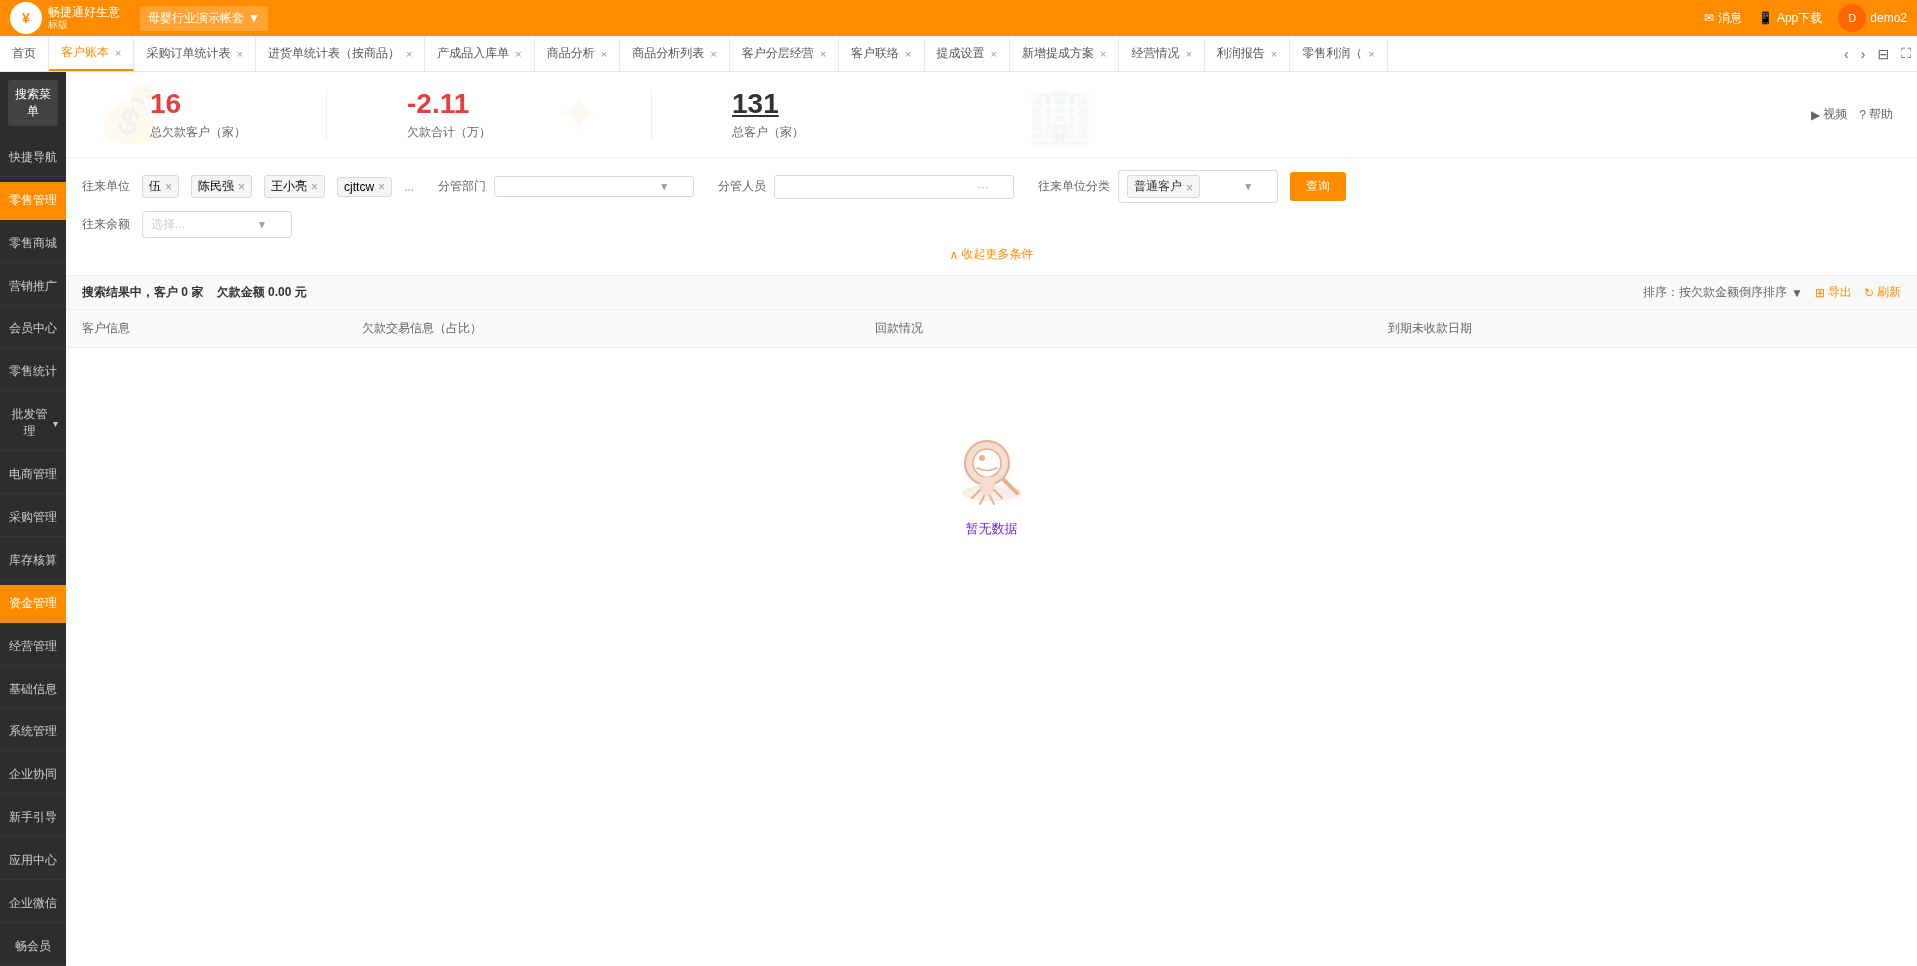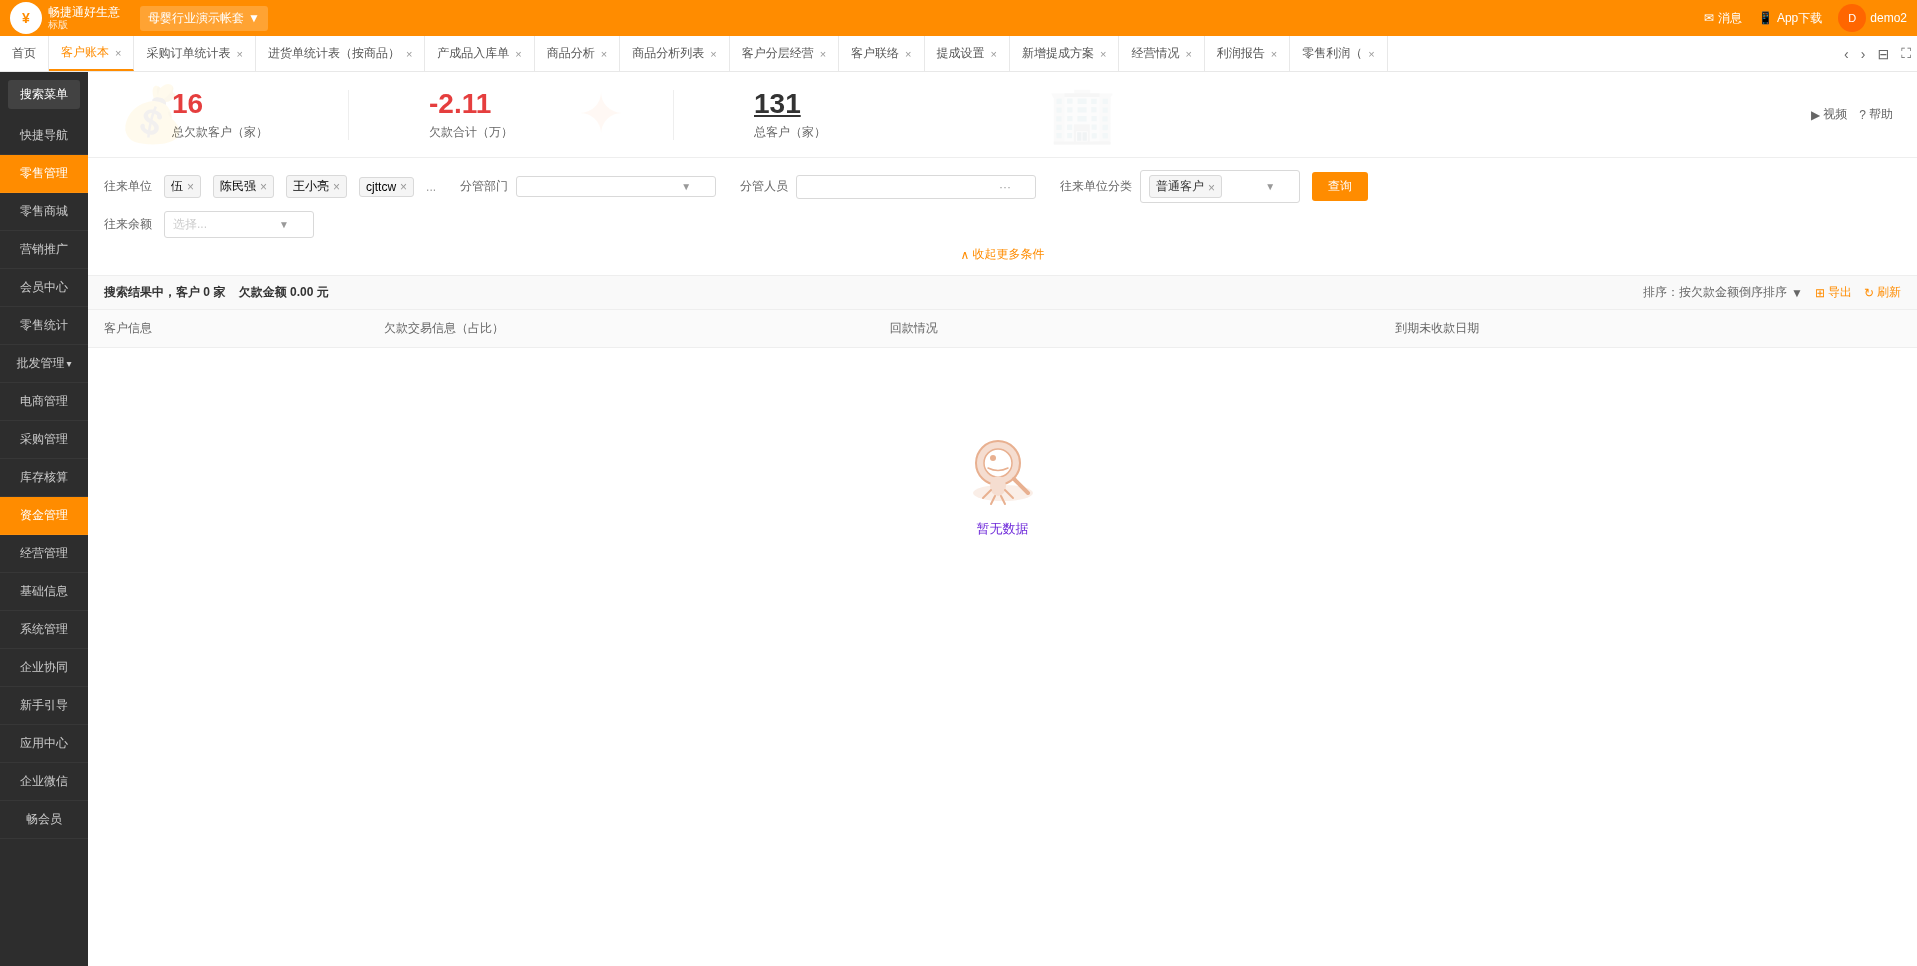--- a/index.html
+++ b/index.html
@@ -21,21 +21,21 @@
     .tab-item.active { background: #fff; color: #ff8c00; border-bottom: 2px solid #ff8c00; }
     .tab-item.home { color: #555; }
     .tab-close { margin-left: 6px; color: #999; font-size: 11px; }
     .tab-nav-arrows { margin-left: auto; display: flex; align-items: center; }
     .tab-nav-btn { padding: 0 6px; cursor: pointer; color: #666; font-size: 14px; }
 
     
     .main-wrapper { display: flex; flex: 1; overflow: hidden; }
 
     
-    .sidebar { width: 88px; background: #2d2d2d; flex-shrink: 0; display: flex; flex-direction: column; overflow-y: auto; }
+    .sidebar { width: 66px; background: #2d2d2d; flex-shrink: 0; display: flex; flex-direction: column; overflow-y: auto; justify-content: space-between; }
     .sidebar-search { padding: 8px; }
     .sidebar-search-btn { width: 100%; background: rgba(255,255,255,0.1); border: none; color: white; padding: 6px; border-radius: 3px; font-size: 12px; cursor: pointer; text-align: center; }
     .sidebar-nav-item { padding: 10px 8px; color: #ccc; cursor: pointer; text-align: center; font-size: 12px; border-bottom: 1px solid rgba(255,255,255,0.05); }
     .sidebar-nav-item.active { background: #ff8c00; color: white; }
     .sidebar-nav-item.group { display: flex; align-items: center; justify-content: center; gap: 2px; }
     .sidebar-nav-item .arrow { font-size: 10px; }
 
     
     .content-area { flex: 1; display: flex; flex-direction: column; overflow: hidden; }
 

